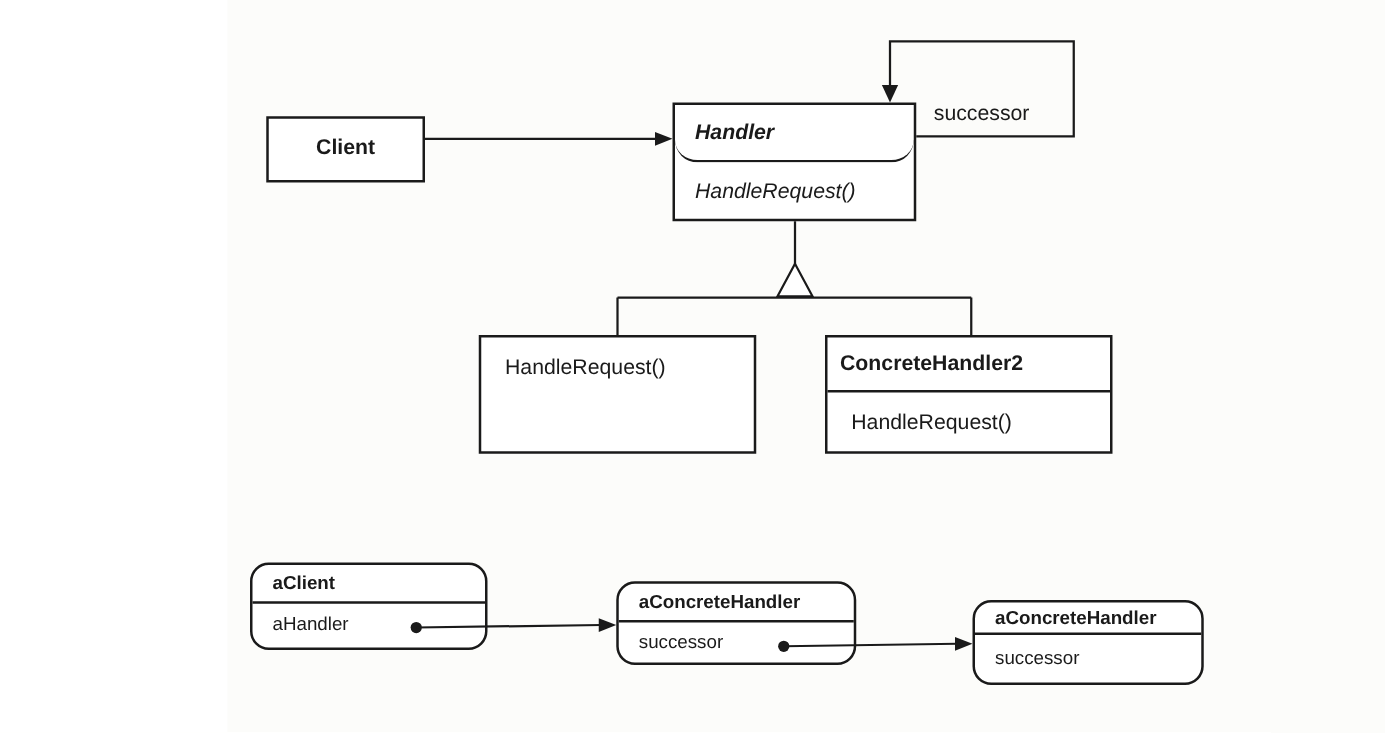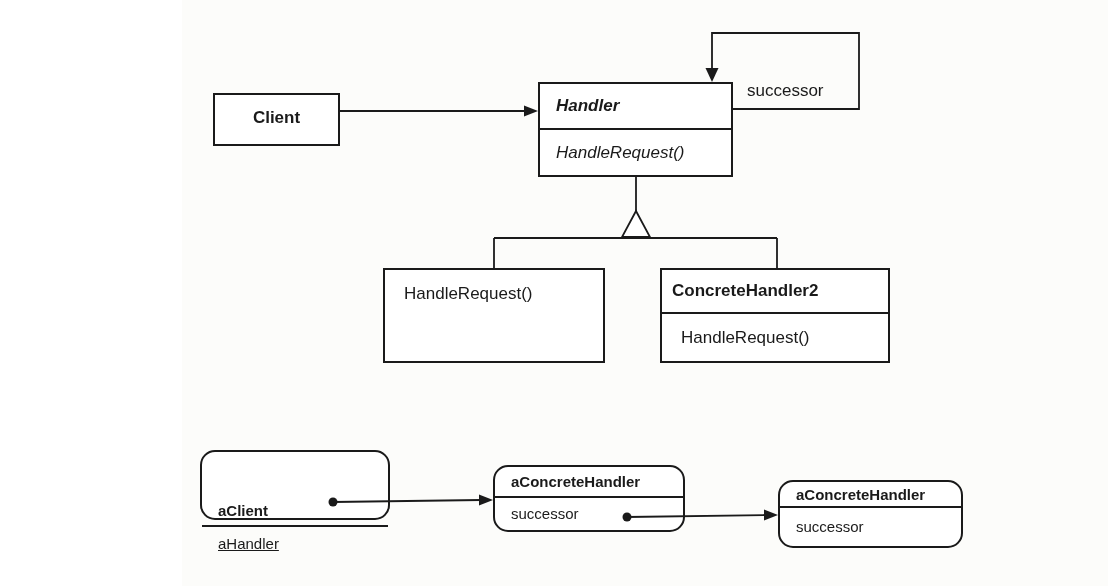--- a/index.html
+++ b/index.html
@@ -18,21 +18,21 @@
     border:2px solid #1a1a1a; background:#ffffff;
   }
   .compartment {
     box-sizing:border-box; display:flex; align-items:center;
     overflow:hidden; white-space:nowrap;
   }
   .divided { border-bottom:2px solid #1a1a1a; }
   .cls-font { font-size:17px; }
   .obj-font { font-size:15px; }
   .bold { font-weight:bold; }
-  .italic { font-style:italic; }
+  .italic { font-style:italic;border-radius:18px; }
   .centered { justify-content:center; }
   .pad16 { padding-left:16px; }
   .pad19 { padding-left:19px; }
   .rounded { border-radius:15px; }
   .free-label {
     position:absolute; font-size:17px; white-space:nowrap;
   }
   svg.wires {
     position:absolute; left:0; top:0; width:1108px; height:586px;
   }
@@ -57,22 +57,22 @@
   <div class="box" style="left:383px; top:268px; width:222px; height:95px;">
     <div class="compartment pad19 cls-font" style="height:47px;">HandleRequest()</div>
   </div>
 
   <div class="box" style="left:660px; top:268px; width:230px; height:95px;">
     <div class="compartment divided pad19 cls-font bold" style="height:44px;padding-left:10px;">ConcreteHandler2</div>
     <div class="compartment pad19 cls-font" style="height:47px;">HandleRequest()</div>
   </div>
 
   <div class="box rounded" style="left:200px; top:450px; width:190px; height:70px;">
-    <div class="compartment divided pad16 obj-font bold" style="height:31px;margin-top:44px;">aClient</div>
-    <div class="compartment pad16 obj-font" style="height:33px;text-decoration:underline;">aHandler</div>
+    <div class="compartment divided pad16 obj-font bold" style="height:31px;">aClient</div>
+    <div class="compartment pad16 obj-font" style="height:33px;">aHandler</div>
   </div>
 
   <div class="box rounded" style="left:493px; top:465px; width:192px; height:67px;">
     <div class="compartment divided pad16 obj-font bold" style="height:31px;">aConcreteHandler</div>
     <div class="compartment pad16 obj-font" style="height:30px;">successor</div>
   </div>
 
   <div class="box rounded" style="left:778px; top:480px; width:185px; height:68px;">
     <div class="compartment divided pad16 obj-font bold" style="height:26px;">aConcreteHandler</div>
     <div class="compartment pad16 obj-font" style="height:36px;">successor</div>

